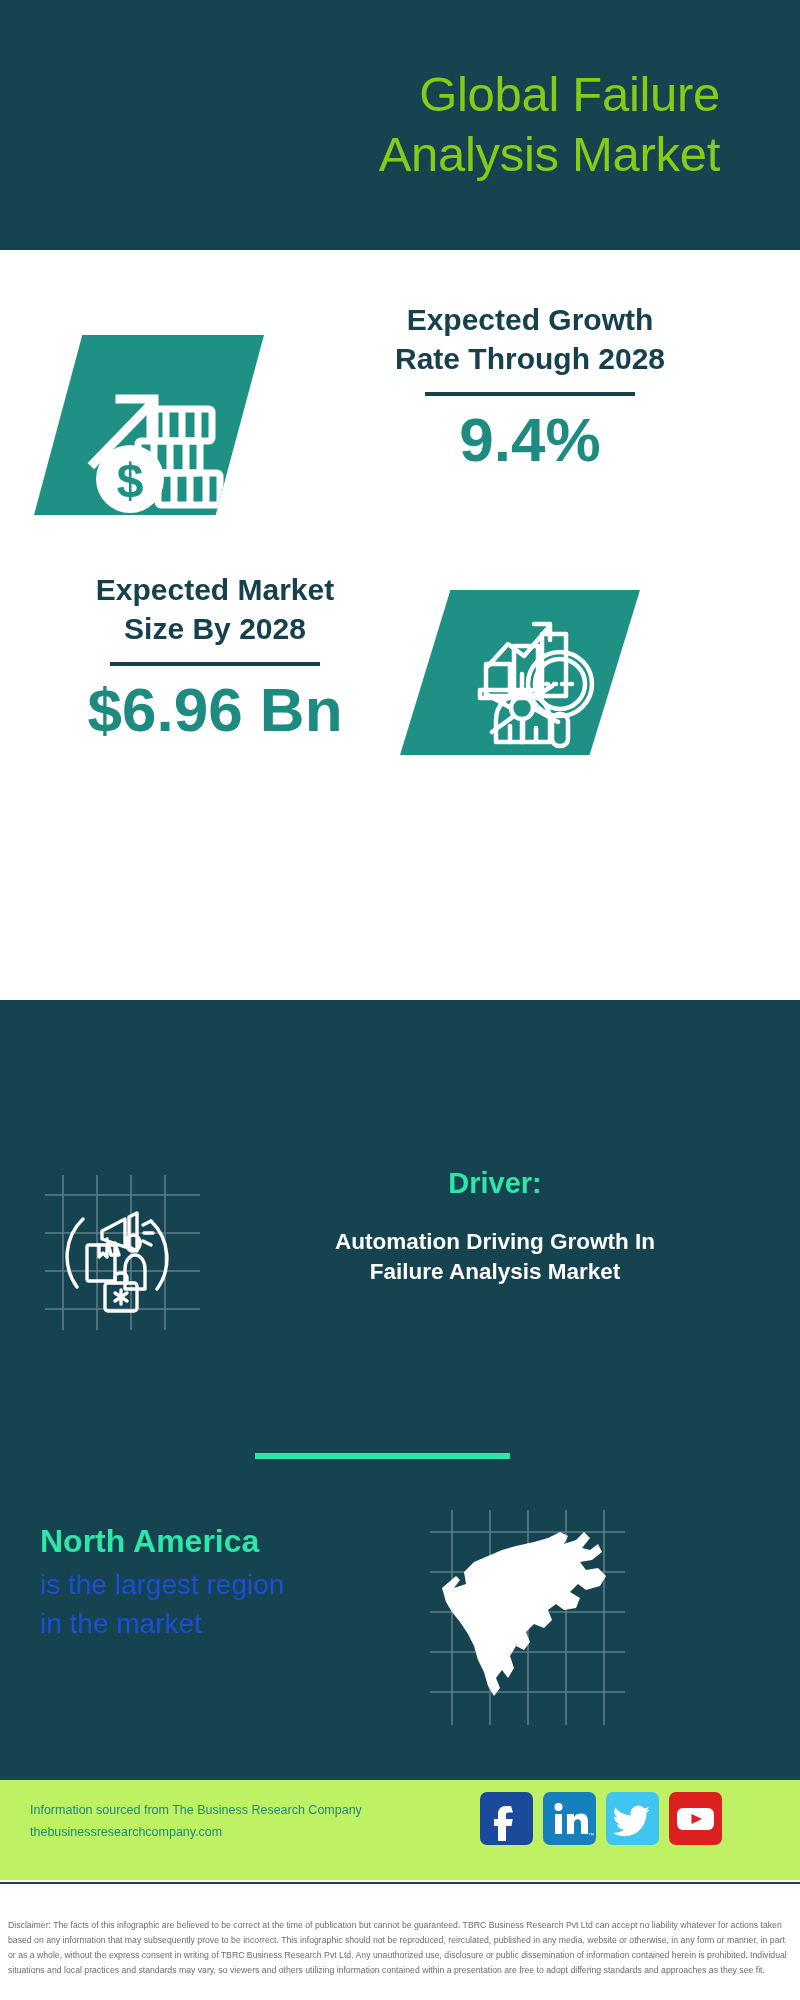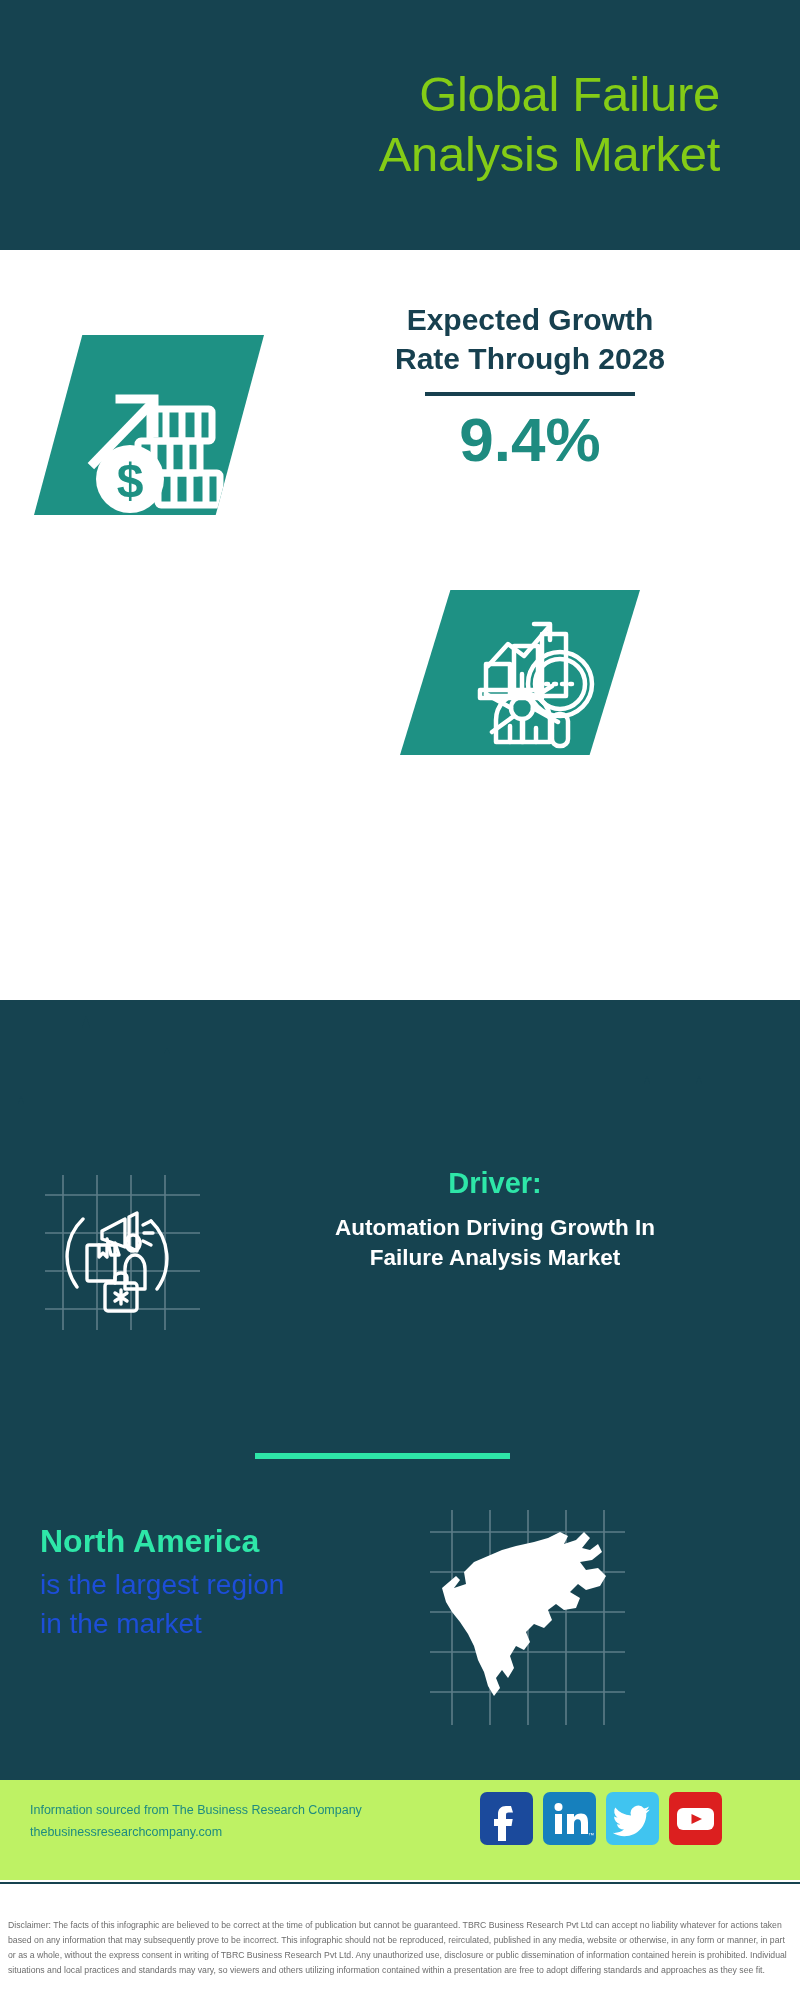--- a/index.html
+++ b/index.html
@@ -76,21 +76,21 @@
   .driver-icon-wrap{
     position:absolute;left:45px;top:10px;width:155px;height:155px;
   }
   .driver-text{
     position:absolute;left:215px;top:0;width:560px;text-align:center;
   }
   .driver-head{
     color:#2ee6a8;font-size:29px;font-weight:bold;line-height:1.3;
   }
   .driver-body{
-    color:#ffffff;font-size:22.5px;font-weight:bold;line-height:1.35;margin-top:10px;
+    color:#ffffff;font-size:22.5px;font-weight:bold;line-height:1.35;margin-top:24px;
   }
 
   
   .mint-rule{
     position:absolute;left:255px;top:1453px;width:255px;height:6px;background:#2ee6a8;
   }
 
   
   .region-block{
     position:absolute;left:0;top:1520px;width:800px;height:230px;
@@ -180,20 +180,28 @@
       <div class="stat-label">
         <div>Expected Growth</div>
         <div>Rate Through 2028</div>
       </div>
       <div class="stat-rule"></div>
       <div class="stat-value">9.4%</div>
     </div>
   </div>
 
   <div class="size-row">
+    <div class="size-text">
+      <div class="stat-label">
+        <div>Expected Market</div>
+        <div>Size By 2028</div>
+      </div>
+      <div class="stat-rule"></div>
+      <div class="stat-value">$6.96 Bn</div>
+    </div>
     <div class="para-right">
       <svg viewBox="0 0 240 165" width="240" height="165" aria-hidden="true">
         <g fill="none" stroke="#ffffff" stroke-width="4.5" stroke-linecap="round" stroke-linejoin="round">
           <polyline points="88,76 108,54 124,66 148,38"></polyline>
           <polyline points="134,34 150,34 150,50"></polyline>
           <rect x="86" y="74" width="24" height="32"></rect>
           <rect x="114" y="56" width="24" height="50"></rect>
           <rect x="142" y="44" width="24" height="62"></rect>
           <path d="M80 100 h62 v8 h-62 z"></path>
           <circle cx="122" cy="118" r="11"></circle>

